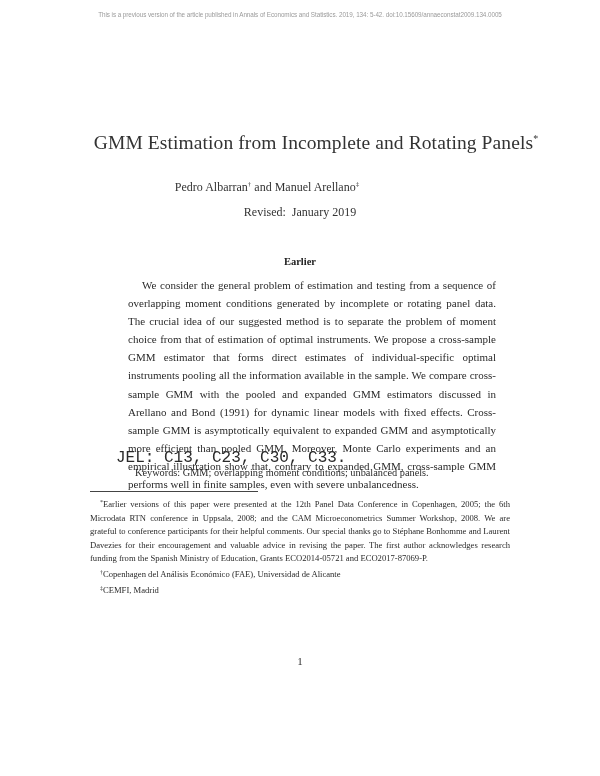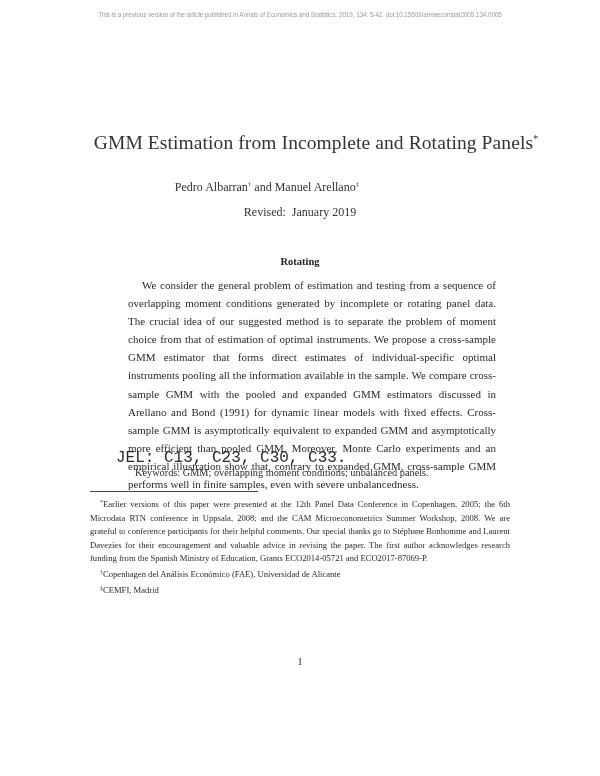--- a/index.html
+++ b/index.html
@@ -68,21 +68,21 @@
 <body>
 
 <div class="header-note">This is a previous version of the article published in Annals of Economics and Statistics. 2019, 134: 5-42. doi:10.15609/annaeconstat2009.134.0005</div>
 
 <div class="title"><span>GMM Estimation from Incomplete and Rotating Panels</span><sup>*</sup></div>
 
 <div class="authors"><span>Pedro Albarran</span><sup>†</sup><span style="white-space:pre"> and </span><span>Manuel Arellano</span><sup>‡</sup></div>
 
 <div class="revised" style="white-space:pre">Revised:  January 2019</div>
 
-<div class="abstract-heading">Rotating</div>
+<div class="abstract-heading">Earlier</div>
 
 <div class="abstract-body">We consider the general problem of estimation and testing from a sequence of overlapping moment conditions generated by incomplete or rotating panel data. The crucial idea of our suggested method is to separate the problem of moment choice from that of estimation of optimal instruments. We propose a cross-sample GMM estimator that forms direct estimates of individual-specific optimal instruments pooling all the information available in the sample. We compare cross-sample GMM with the pooled and expanded GMM estimators discussed in Arellano and Bond (1991) for dynamic linear models with fixed effects. Cross-sample GMM is asymptotically equivalent to expanded GMM and asymptotically more efficient than pooled GMM. Moreover, Monte Carlo experiments and an empirical illustration show that, contrary to expanded GMM, cross-sample GMM performs well in finite samples, even with severe unbalancedness.</div>
 
 <div class="jel">JEL: C13, C23, C30, C33.</div>
 
 <div class="keywords">Keywords: GMM; overlapping moment conditions; unbalanced panels.</div>
 
 <div class="footnote-rule"></div>
 
 <div class="footnotes">

